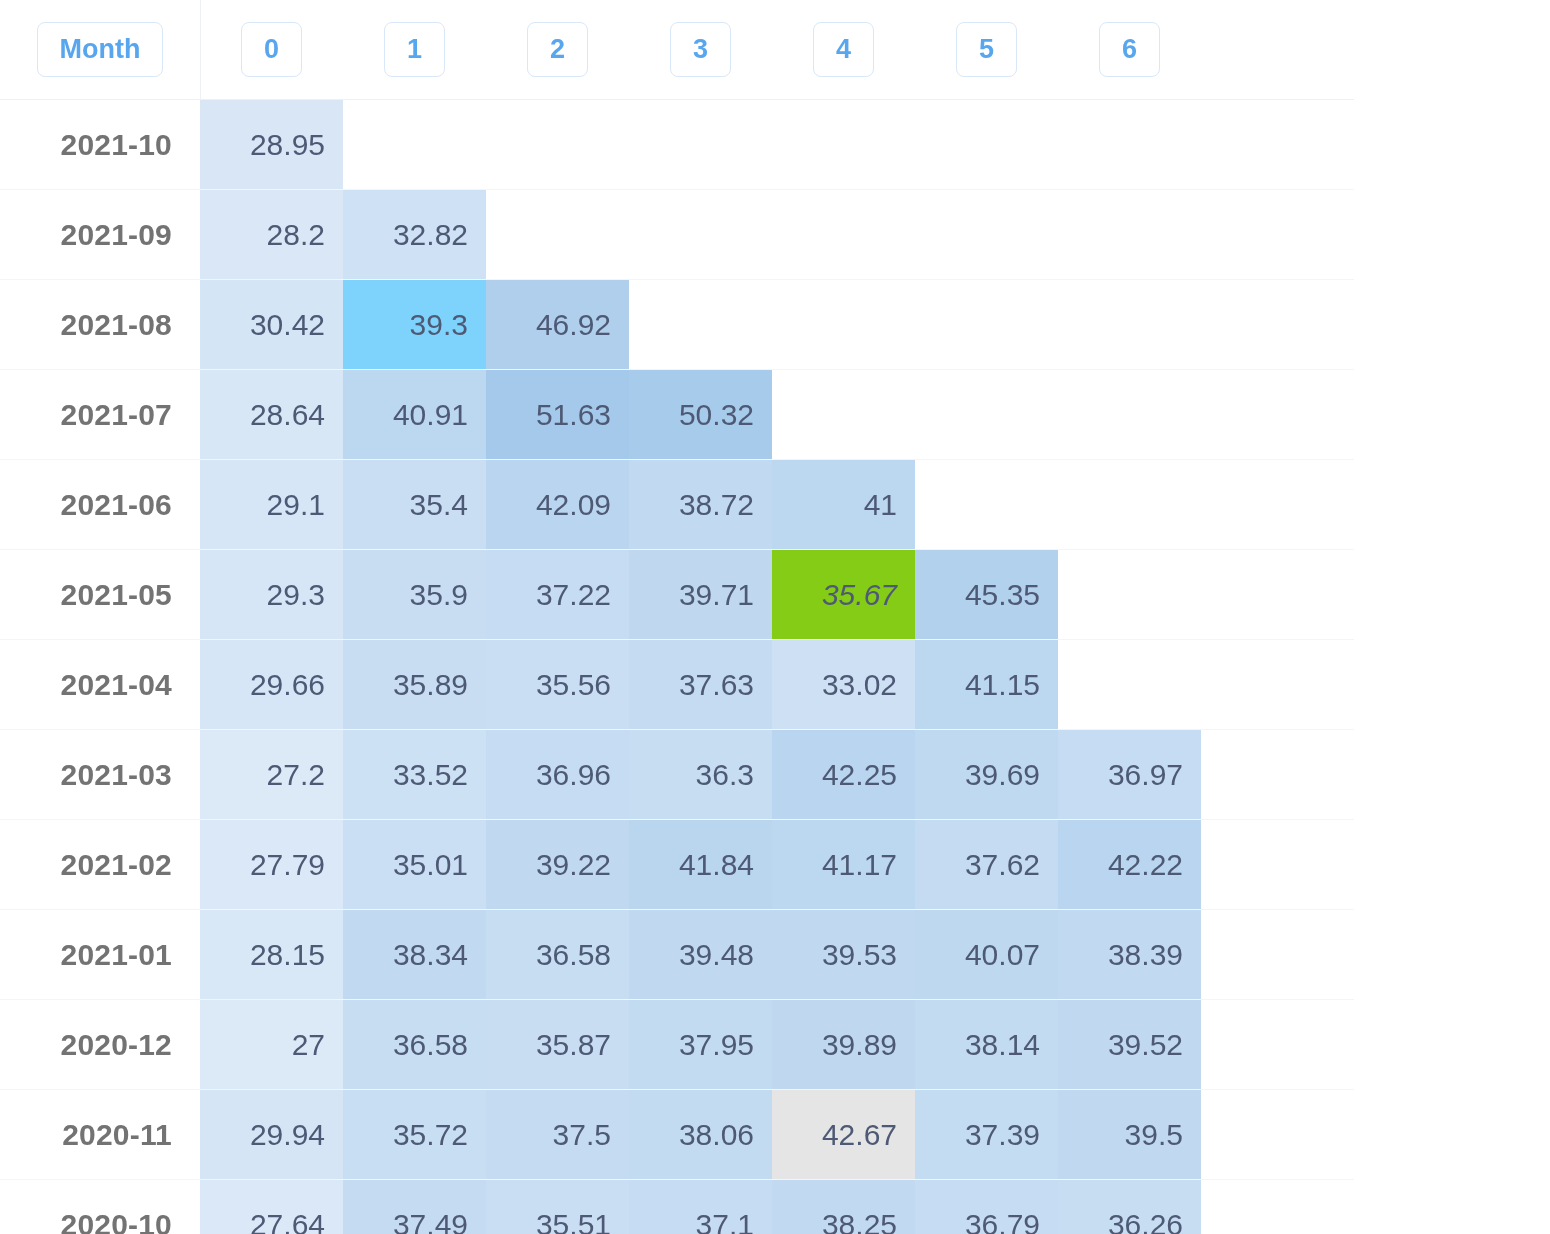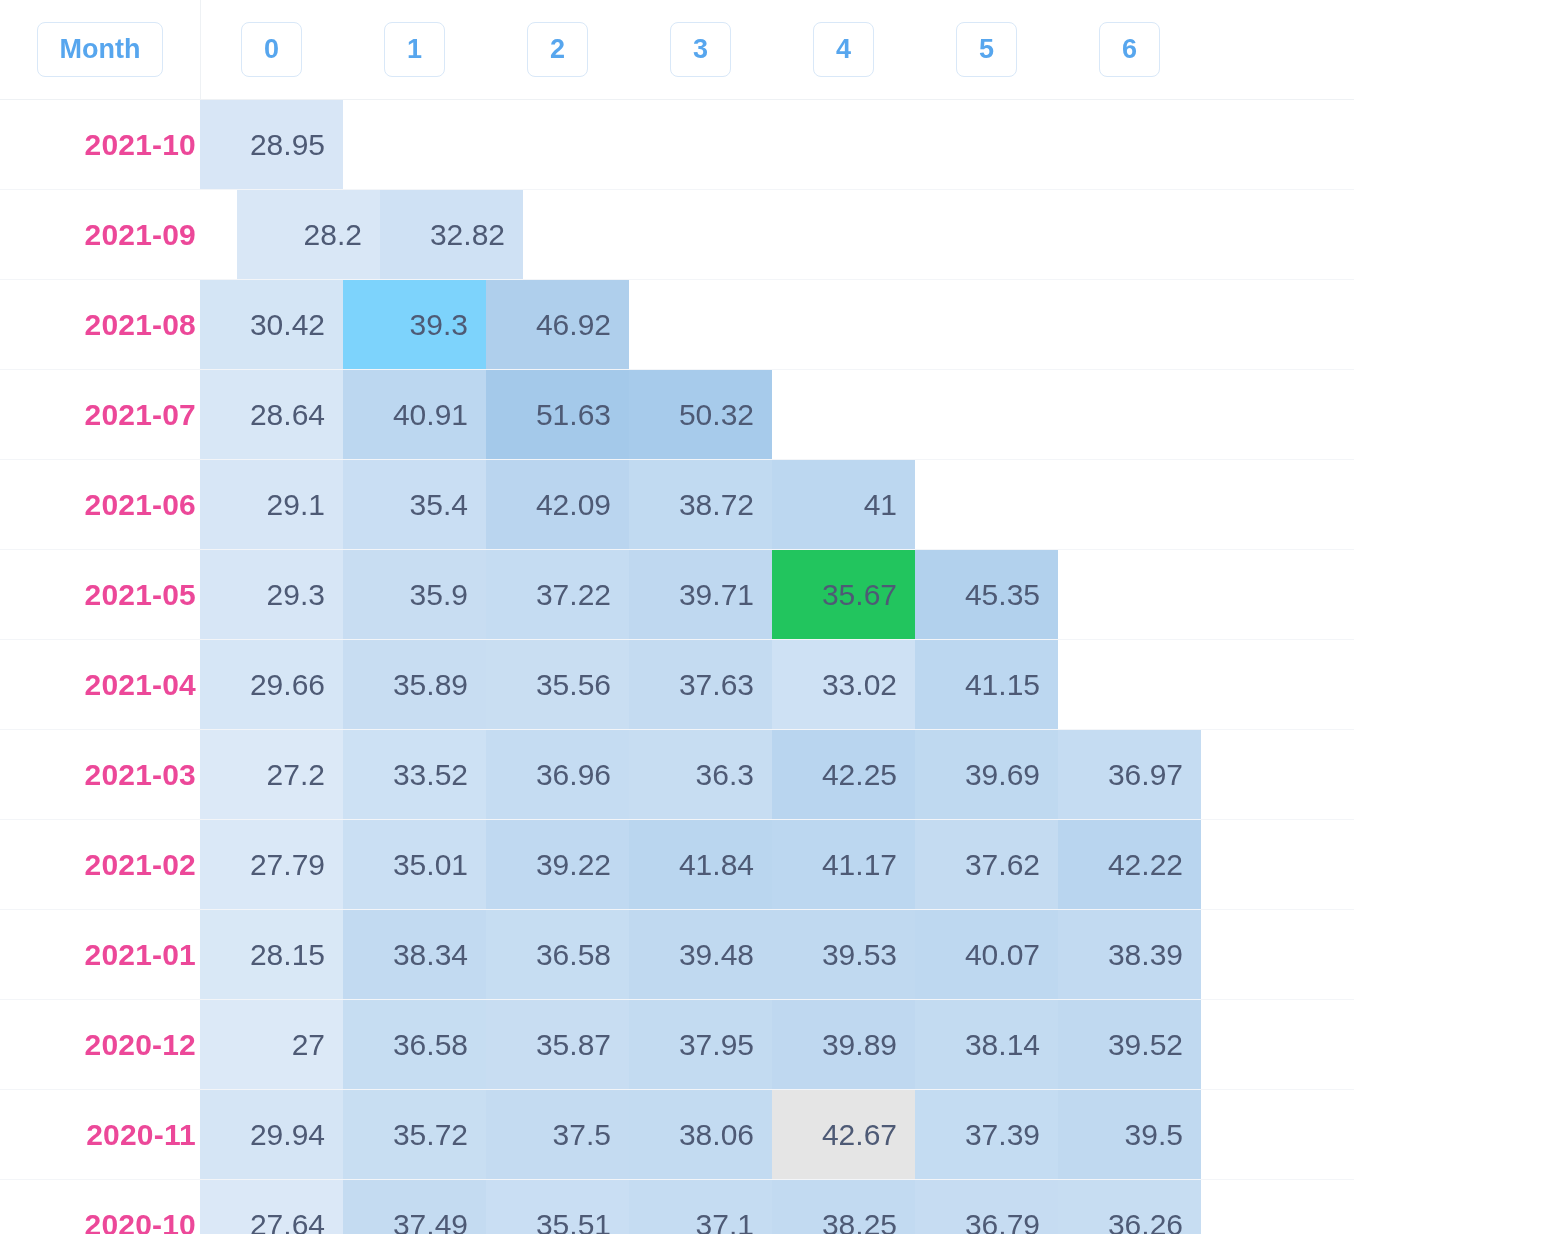--- a/index.html
+++ b/index.html
@@ -90,23 +90,23 @@
     border-bottom: 1px solid #f3f5f8;
     position: relative;
     background: #ffffff;
   }
   .row-label {
     width: 200px;
     flex: 0 0 200px;
     display: flex;
     align-items: center;
     justify-content: flex-end;
-    padding-right: 4px;
-    box-sizing: border-box;
-    color: #ec4899;
+    padding-right: 28px;
+    box-sizing: border-box;
+    color: #737373;
     font-size: 30px;
     font-weight: 700;
     letter-spacing: 0.2px;
     background: #ffffff;
     position: relative;
     z-index: 2;
   }
   .cells {
     display: flex;
     flex: 1 1 auto;
@@ -170,21 +170,21 @@
           <div class="cell empty"></div>
           <div class="cell empty"></div>
           <div class="cell empty"></div>
           <div class="cell empty"></div>
           <div class="cell empty"></div>
         </div>
       </div>
       <div class="trow">
         <div class="row-label">2021-09</div>
         <div class="cells">
-          <div class="cell" style="background: rgb(217, 231, 246); margin-left: 37px;">28.2</div>
+          <div class="cell" style="background: rgb(217, 231, 246);">28.2</div>
           <div class="cell" style="background: rgb(207, 225, 244);">32.82</div>
           <div class="cell empty"></div>
           <div class="cell empty"></div>
           <div class="cell empty"></div>
           <div class="cell empty"></div>
           <div class="cell empty"></div>
         </div>
       </div>
       <div class="trow">
         <div class="row-label">2021-08</div>
@@ -222,21 +222,21 @@
           <div class="cell empty"></div>
         </div>
       </div>
       <div class="trow">
         <div class="row-label">2021-05</div>
         <div class="cells">
           <div class="cell" style="background: rgb(215, 230, 246);">29.3</div>
           <div class="cell" style="background: rgb(200, 221, 242);">35.9</div>
           <div class="cell" style="background: rgb(197, 220, 242);">37.22</div>
           <div class="cell" style="background: rgb(191, 216, 240);">39.71</div>
-          <div class="cell" style="background: #22c55e;">35.67</div>
+          <div class="cell" style="background: #84cc16; font-style: italic;">35.67</div>
           <div class="cell" style="background: rgb(178, 209, 237);">45.35</div>
           <div class="cell empty"></div>
         </div>
       </div>
       <div class="trow">
         <div class="row-label">2021-04</div>
         <div class="cells">
           <div class="cell" style="background: rgb(214, 230, 246);">29.66</div>
           <div class="cell" style="background: rgb(200, 221, 242);">35.89</div>
           <div class="cell" style="background: rgb(201, 222, 242);">35.56</div>

